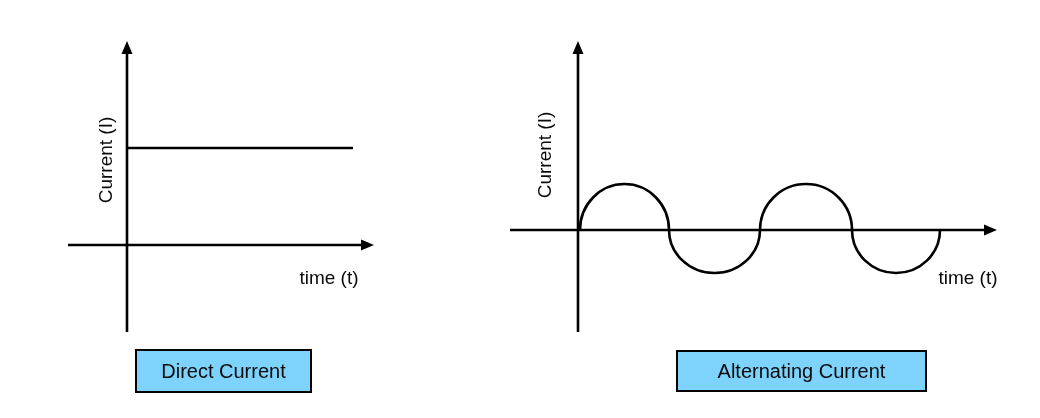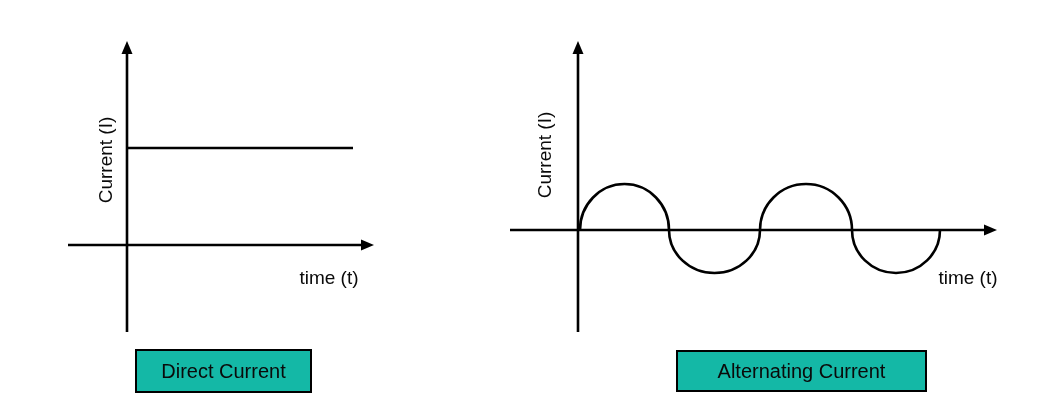--- a/index.html
+++ b/index.html
@@ -30,21 +30,21 @@
     text-align: center;
     white-space: nowrap;
     line-height: 24px;
   }
   .axis-label.vertical {
     transform: rotate(-90deg);
   }
   .caption-box {
     position: absolute;
     border: 2px solid #000000;
-    background: #14b8a6;
+    background: #7dd3fc;
     display: flex;
     align-items: center;
     justify-content: center;
     font-size: 20px;
     color: #0a0a0a;
     white-space: nowrap;
   }
 </style>
 </head>
 <body>

